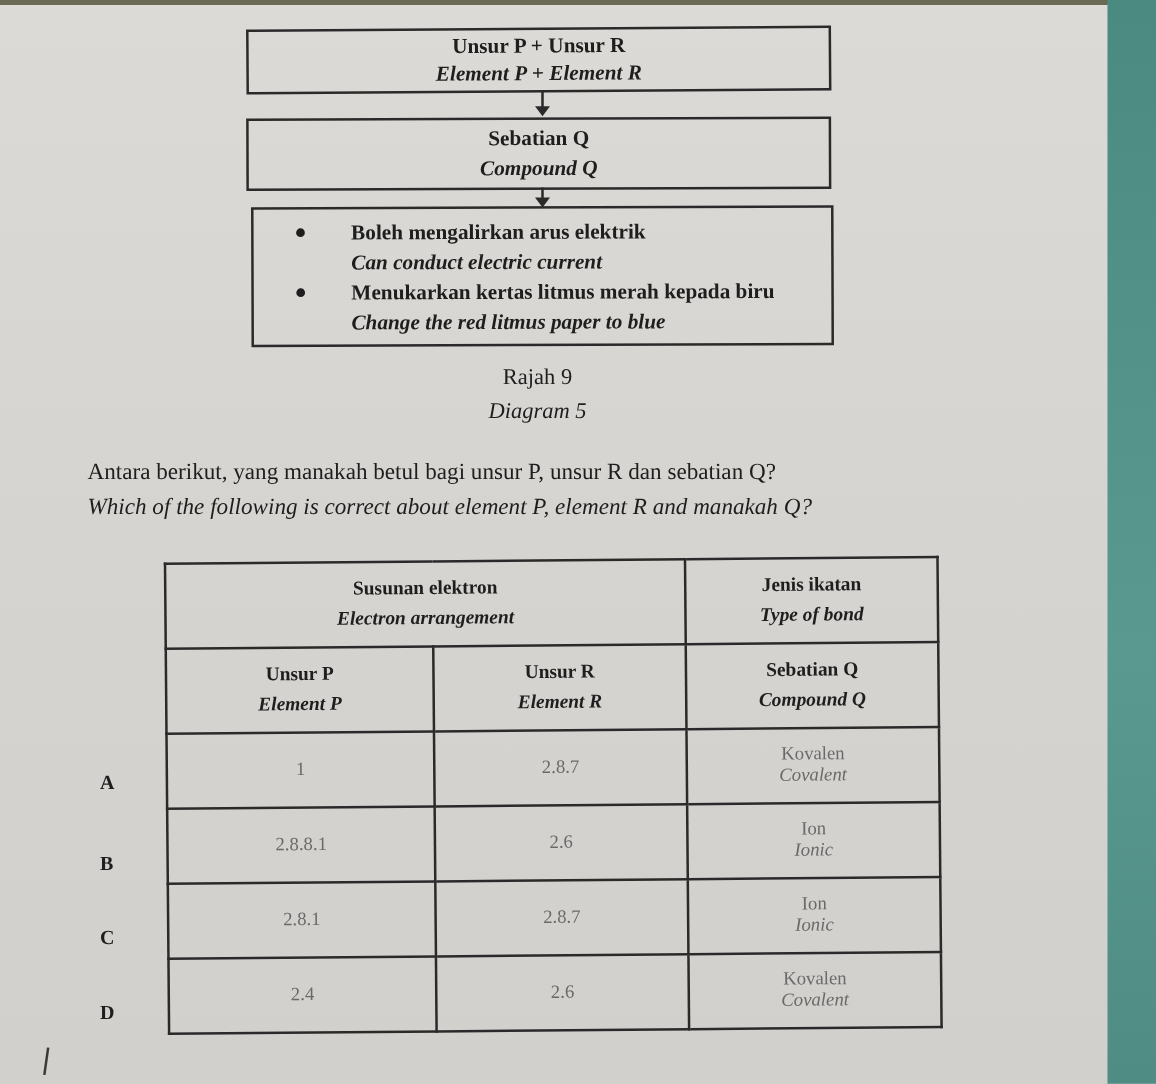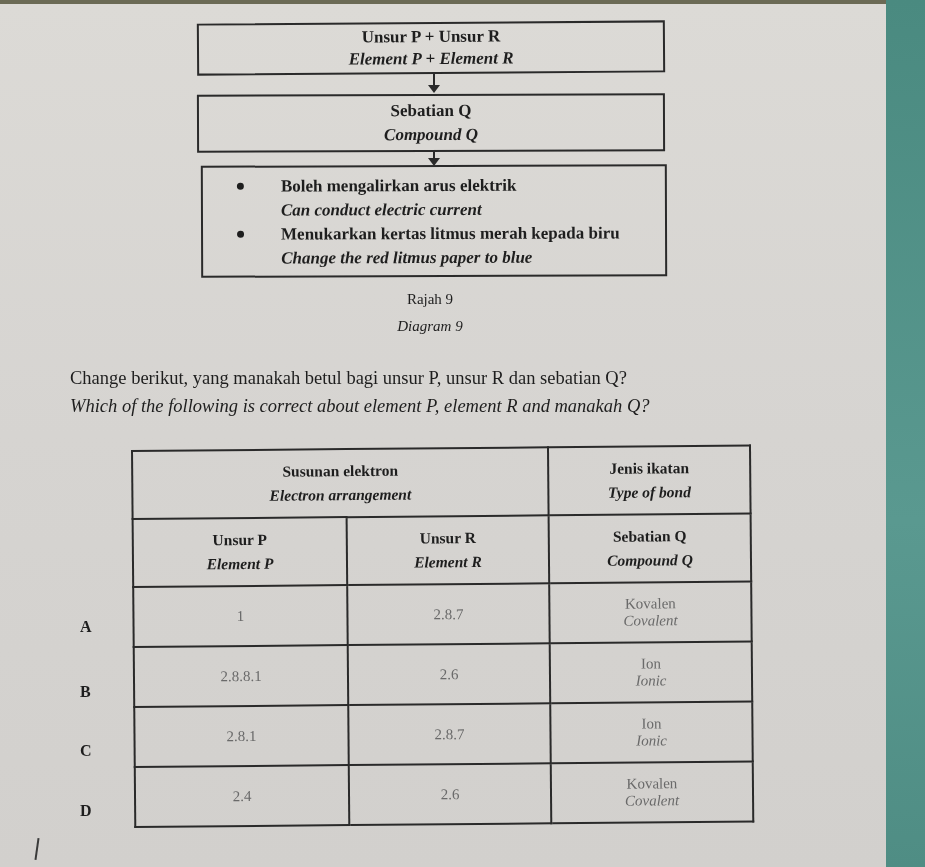--- a/index.html
+++ b/index.html
@@ -30,21 +30,21 @@
   .ital { font-style: italic; }
   .bullet-row { position: relative; padding-left: 78px; }
   .bullet { position: absolute; left: 34px; top: 7px; width: 7px; height: 7px; border-radius: 50%; background: #1e1e1e; }
   .arrow { position: absolute; width: 2px; background: #2a2a2a; }
   .arrow::after {
     content: ""; position: absolute; left: -5px; bottom: -6px;
     border-left: 6px solid transparent; border-right: 6px solid transparent; border-top: 8px solid #2a2a2a;
   }
   .a1 { left: 433px; top: 72px; height: 15px; }
   .a2 { left: 433px; top: 150px; height: 10px; }
-  .caption { position: absolute; left: 0; width: 860px; text-align: center; font-size: 15px; }
+  .caption { position: absolute; left: 0; width: 860px; text-align: center; font-size: 18px; }
   .cap1 { top: 291px; }
   .cap2 { top: 318px; font-style: italic; }
   .q { position: absolute; left: 70px; font-size: 18.5px; white-space: nowrap; }
   .q1 { top: 368px; }
   .q2 { top: 396px; font-style: italic; }
   .table-wrap { position: absolute; left: 131px; top: 450px; transform: rotate(-0.5deg); transform-origin: left top; }
   table { border-collapse: collapse; }
   td { border: 2px solid #2a2a2a; text-align: center; vertical-align: middle; padding: 0; }
   .h1 td { height: 66px; }
   .h2 td { height: 66px; }
@@ -80,23 +80,23 @@
     <span class="line bold ital" style="margin-top:2px">Can conduct electric current</span>
   </div>
   <div class="bullet-row" style="margin-top:2px">
     <span class="bullet"></span>
     <span class="line bold">Menukarkan kertas litmus merah kepada biru</span>
     <span class="line bold ital" style="margin-top:2px">Change the red litmus paper to blue</span>
   </div>
 </div>
 
 <div class="caption cap1">Rajah 9</div>
-<div class="caption cap2">Diagram 9</div>
+<div class="caption cap2">Diagram 5</div>
 
-<div class="q q1">Change berikut, yang manakah betul bagi unsur P, unsur R dan sebatian Q?</div>
+<div class="q q1">Antara berikut, yang manakah betul bagi unsur P, unsur R dan sebatian Q?</div>
 <div class="q q2">Which of the following is correct about element P, element R and manakah Q?</div>
 
 <div class="opt" style="top:618px">A</div>
 <div class="opt" style="top:683px">B</div>
 <div class="opt" style="top:742px">C</div>
 <div class="opt" style="top:802px">D</div>
 
 <div class="table-wrap">
   <table>
     <tbody>

